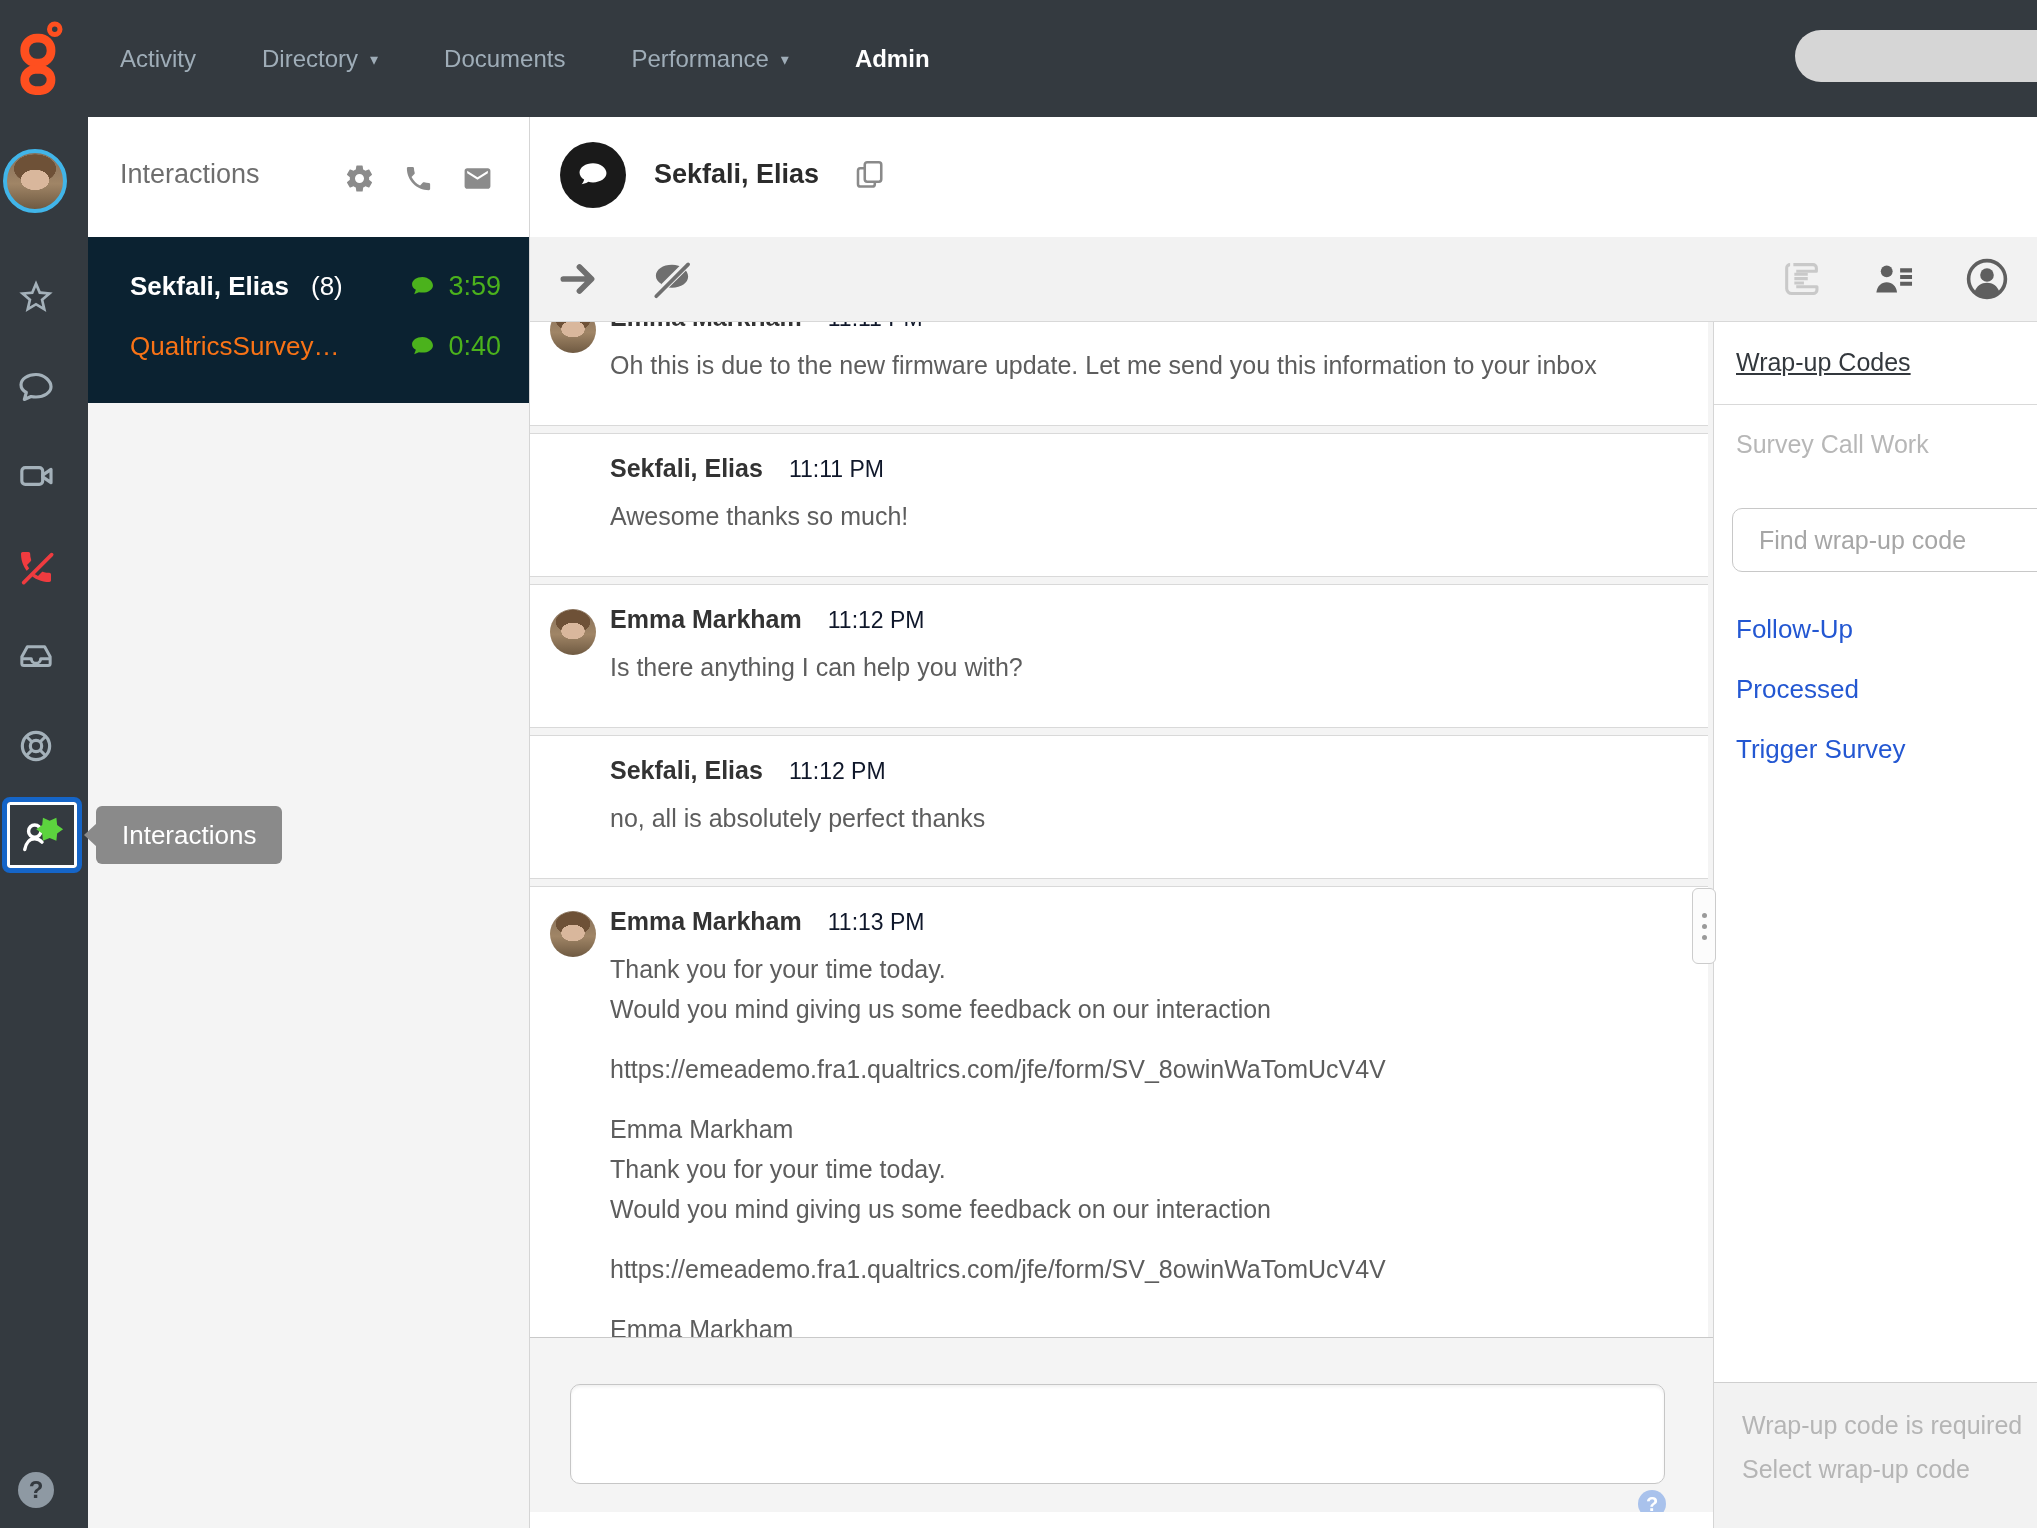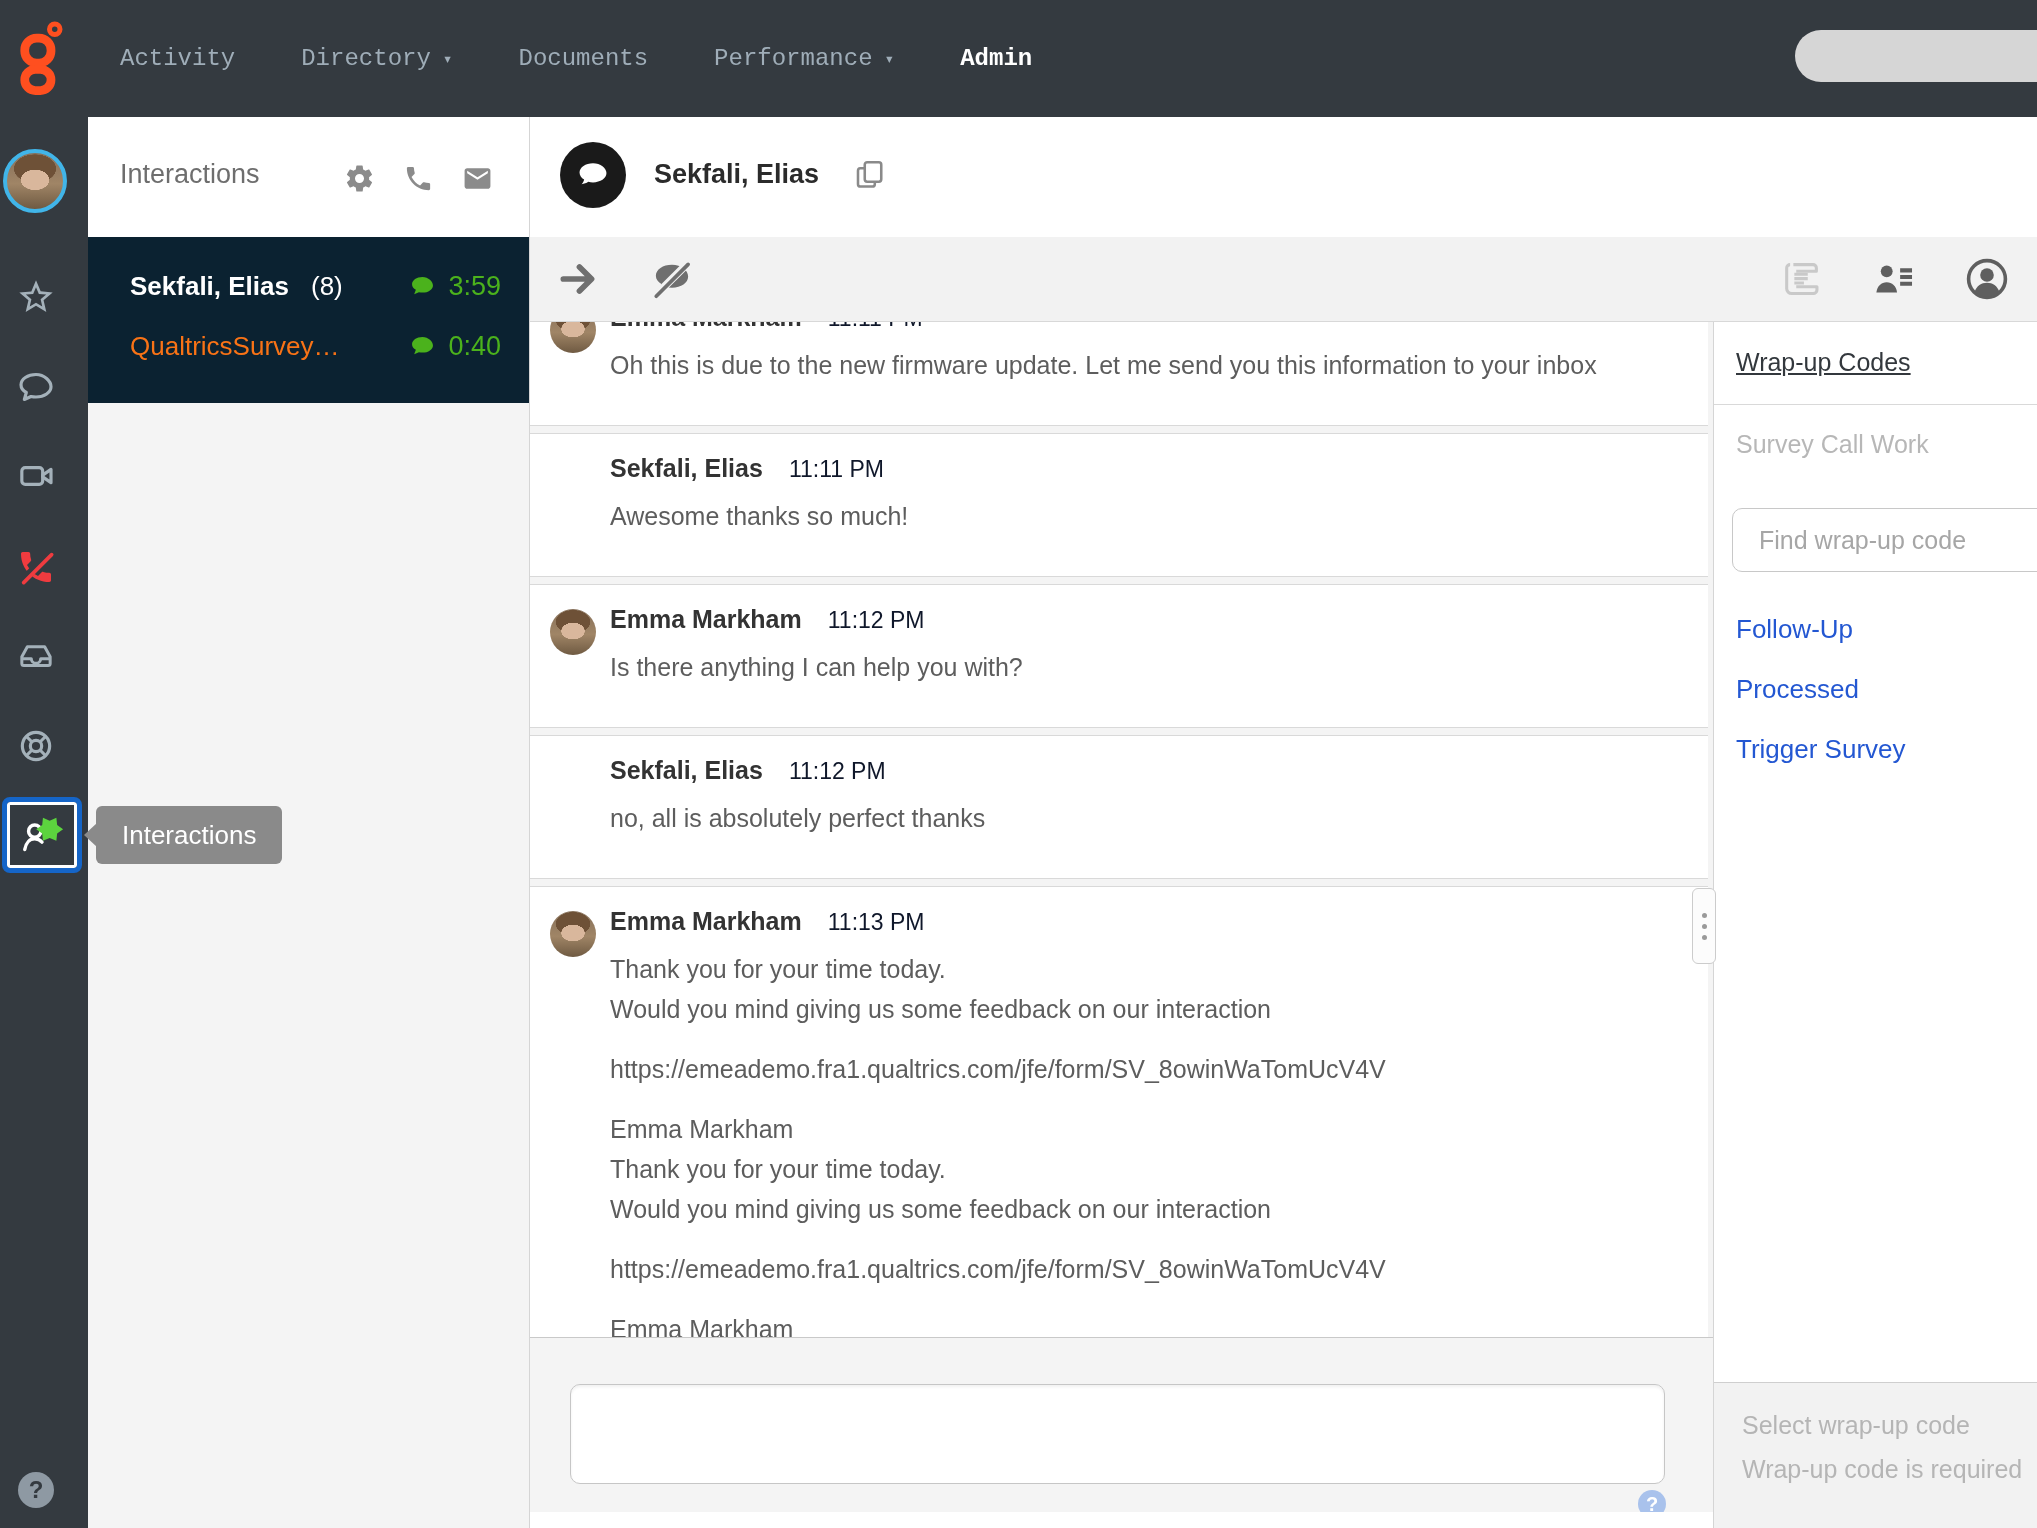--- a/index.html
+++ b/index.html
@@ -1,19 +1,19 @@
 <!DOCTYPE html>
 <html><head>
 <meta charset="utf-8">
 <style>
   html,body{margin:0;padding:0;background:#888;}
   #app{position:relative;width:2037px;height:1528px;background:#f4f4f4;overflow:hidden;
        font-family:"Liberation Sans",sans-serif;-webkit-font-smoothing:antialiased;}
   
-  .topbar{position:absolute;left:0;top:0;width:2037px;height:117px;background:#343a40;z-index:30;font-family:Liberation Mono, monospace;}
+  .topbar{position:absolute;left:0;top:0;width:2037px;height:117px;background:#343a40;z-index:30;}
   .logo{position:absolute;left:16px;top:16px;}
   .nav{position:absolute;left:120px;top:0;height:117px;display:flex;align-items:center;gap:66px;}
   .nav-item{color:#9fadb8;font-size:24px;display:flex;align-items:center;gap:12px;cursor:pointer;white-space:nowrap;}
   .nav-item.active{color:#ffffff;font-weight:700;}
   .nav-caret{font-size:16px;line-height:1;transform:translateY(1px);}
   .searchpill{position:absolute;right:-28px;top:30px;width:270px;height:52px;border-radius:26px;background:#d6d6d6;}
   
   .rail{position:absolute;left:0;top:117px;bottom:0;width:88px;background:#343a40;z-index:20;}
   .rail-avatar{position:absolute;left:3px;top:32px;width:56px;height:56px;border-radius:50%;
        border:4px solid #41b5e9;cursor:pointer;
@@ -379,18 +379,18 @@
     <div class="wp-title">Wrap-up Codes</div>
     <div class="wp-divider"></div>
     <div class="wp-sub">Survey Call Work</div>
     <input class="wp-input" type="text" placeholder="Find wrap-up code" style="">
     <div class="wp-links" id="wp-links">
         <div class="wp-link">Follow-Up</div>
         <div class="wp-link">Processed</div>
         <div class="wp-link">Trigger Survey</div>
       </div>
     <div class="wp-footer">
+      <div>Wrap-up code is required</div>
       <div>Select wrap-up code</div>
-      <div>Wrap-up code is required</div>
     </div>
   </div>
 
 </div>
 
 </body></html>

